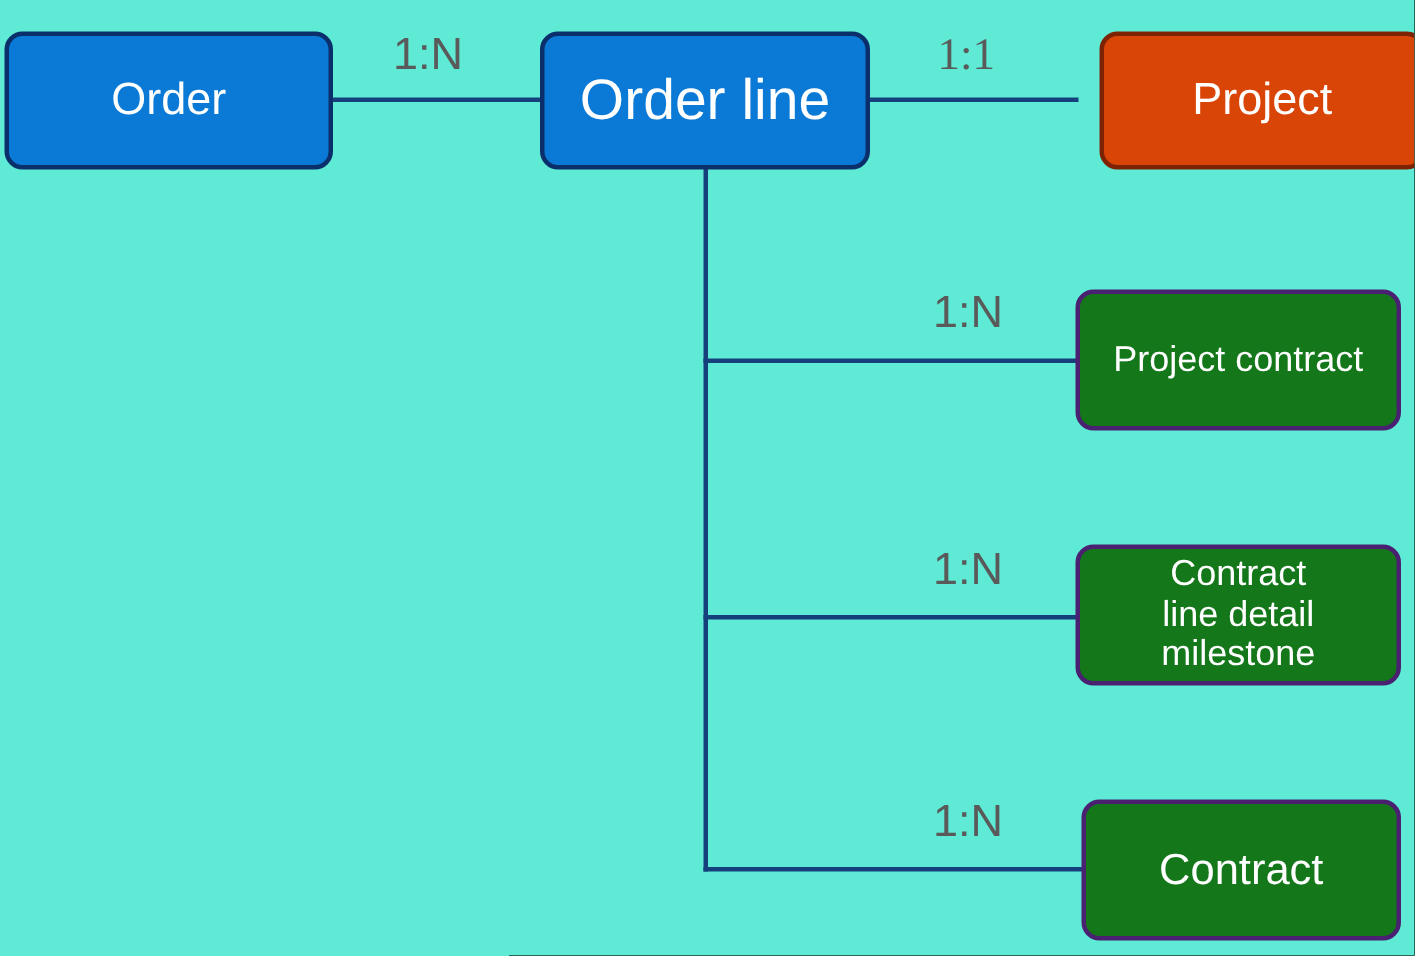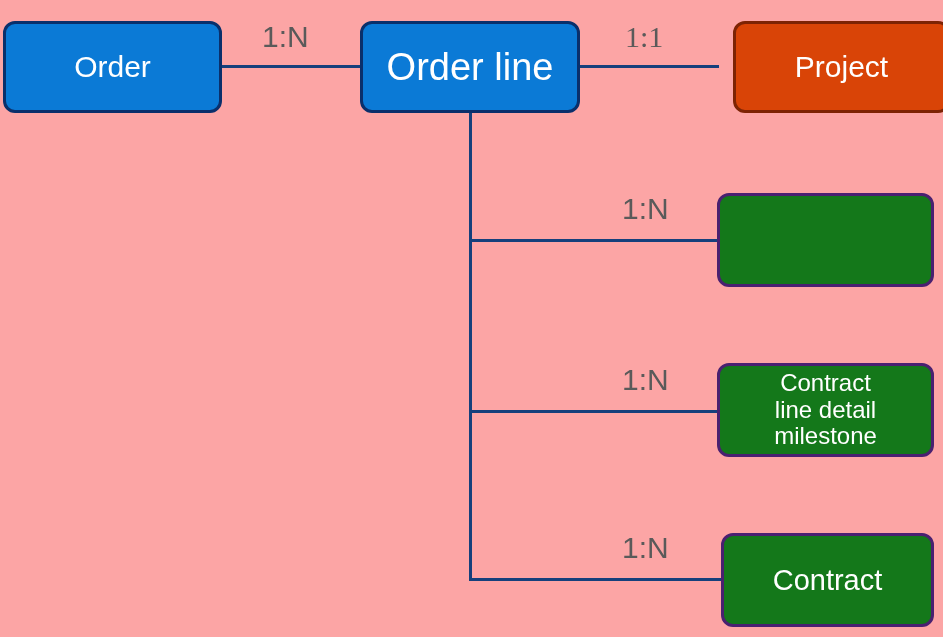--- a/index.html
+++ b/index.html
@@ -4,21 +4,21 @@
 <style>
   html, body {
     margin: 0;
     padding: 0;
     background: #000000;
   }
   #canvas {
     position: relative;
     width: 943px;
     height: 637px;
-    background: #fca5a5;
+    background: #5eead4;
     overflow: hidden;
     font-family: "Liberation Sans", sans-serif;
   }
 
   
   .node {
     position: absolute;
     box-sizing: border-box;
     border-radius: 12px;
     display: flex;
@@ -96,21 +96,21 @@
   <div class="node node-blue" style="left:360px; top:21px; width:220px; height:92px; font-size:38px;">
     <span>Order line</span>
   </div>
 
   <div class="node node-orange" style="left:717px; top:21px; width:217px; height:92px; font-size:30px;margin-left:16px;">
     <span>Project</span>
   </div>
 
   <div class="node node-green" style="left:717px; top:193px; width:217px; height:94px; font-size:24px;">
     <span>
-      <br>
+      <span>Project contract</span><br>
     </span>
   </div>
 
   <div class="node node-green" style="left:717px; top:363px; width:217px; height:94px; font-size:24px;">
     <span>
       <span>Contract</span><br>
       <span>line detail</span><br>
       <span>milestone</span>
     </span>
   </div>

